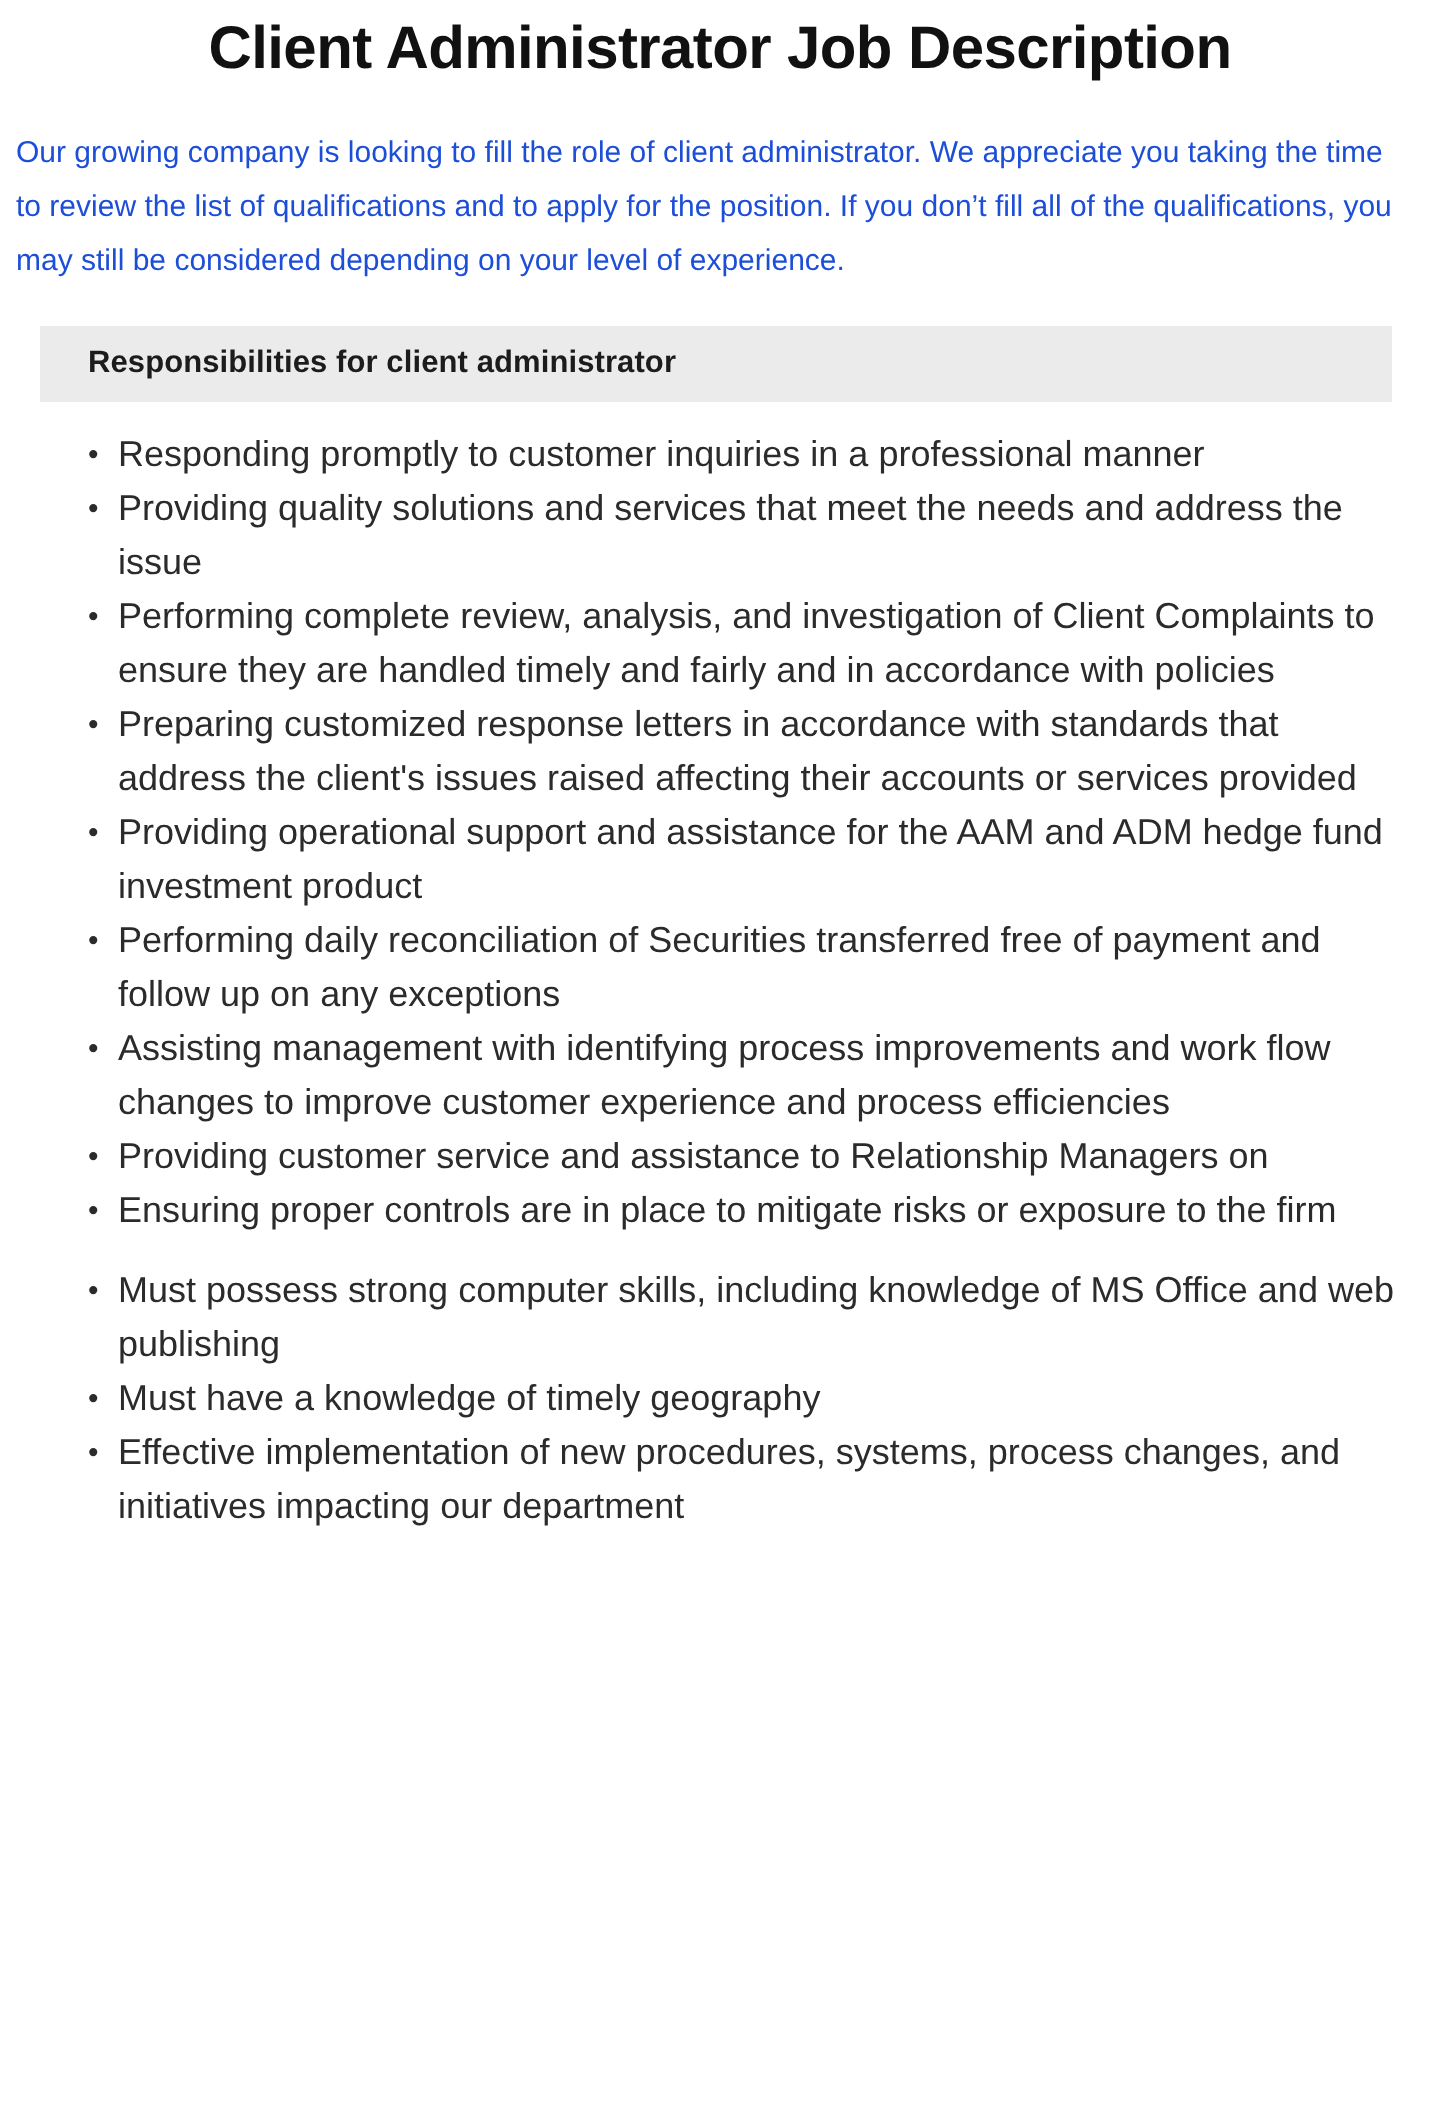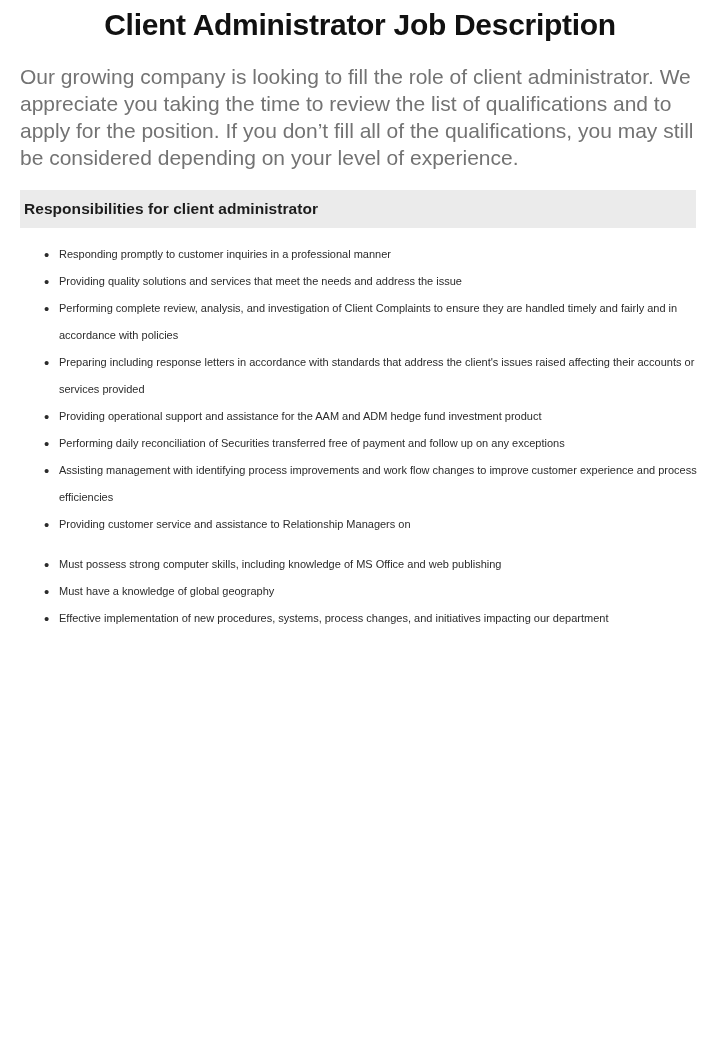--- a/index.html
+++ b/index.html
@@ -30,59 +30,59 @@
     font-weight: bold;
     letter-spacing: -0.3px;
     text-align: center;
     color: #111111;
     margin: 0;
     padding: 5px 20px 0 20px;
     line-height: 40px;
   }
 
   .intro {
-    font-size: 21px;
+    font-size: 15px;
     line-height: 27px;
-    color: #737373;
+    color: #1d4ed8;
     margin: 0;
-    padding: 18px 22px 0 20px;
+    padding: 18px 22px 0 8px;
     text-align: left;
   }
 
   .section {
     margin: 0;
     padding: 0;
   }
 
   .section-header {
     background: #ebebeb;
     margin: 19px 24px 0 20px;
     height: 38px;
     display: flex;
     align-items: center;
-    padding: 0 0 0 4px;
+    padding: 0 0 0 24px;
     box-sizing: border-box;
   }
 
   .section-header-text {
     font-size: 15.5px;
     font-weight: bold;
     color: #1c1c1c;
     letter-spacing: 0.05px;
   }
 
   ul.bullet-list {
     list-style: none;
     margin: 0;
     padding: 13px 22px 0 44px;
   }
 
   ul.bullet-list li {
     position: relative;
-    font-size: 11px;
+    font-size: 18px;
     line-height: 27px;
     color: #2b2b2b;
     padding-left: 15px;
     margin: 0 0 0 0;
   }
 
   ul.bullet-list li::before {
     content: "\2022";
     position: absolute;
     left: 0;
@@ -102,29 +102,30 @@
   <p class="intro">Our growing company is looking to fill the role of client administrator. We appreciate you taking the time to review the list of qualifications and to apply for the position. If you don’t fill all of the qualifications, you may still be considered depending on your level of experience.</p>
 
   <div class="section">
     <div class="section-header">
       <span class="section-header-text">Responsibilities for client administrator</span>
     </div>
     <ul class="bullet-list">
       <li>Responding promptly to customer inquiries in a professional manner</li>
       <li>Providing quality solutions and services that meet the needs and address the issue</li>
       <li>Performing complete review, analysis, and investigation of Client Complaints to ensure they are handled timely and fairly and in accordance with policies</li>
-      <li>Preparing including response letters in accordance with standards that address the client's issues raised affecting their accounts or services provided</li>
+      <li>Preparing customized response letters in accordance with standards that address the client's issues raised affecting their accounts or services provided</li>
       <li>Providing operational support and assistance for the AAM and ADM hedge fund investment product</li>
       <li>Performing daily reconciliation of Securities transferred free of payment and follow up on any exceptions</li>
       <li>Assisting management with identifying process improvements and work flow changes to improve customer experience and process efficiencies</li>
       <li>Providing customer service and assistance to Relationship Managers on</li>
+      <li>Ensuring proper controls are in place to mitigate risks or exposure to the firm</li>
     </ul>
   </div>
 
   <div class="section">
     <ul class="bullet-list">
       <li>Must possess strong computer skills, including knowledge of MS Office and web publishing</li>
-      <li>Must have a knowledge of global geography</li>
+      <li>Must have a knowledge of timely geography</li>
       <li>Effective implementation of new procedures, systems, process changes, and initiatives impacting our department</li>
     </ul>
   </div>
 
 </div>
 
 </body></html>

